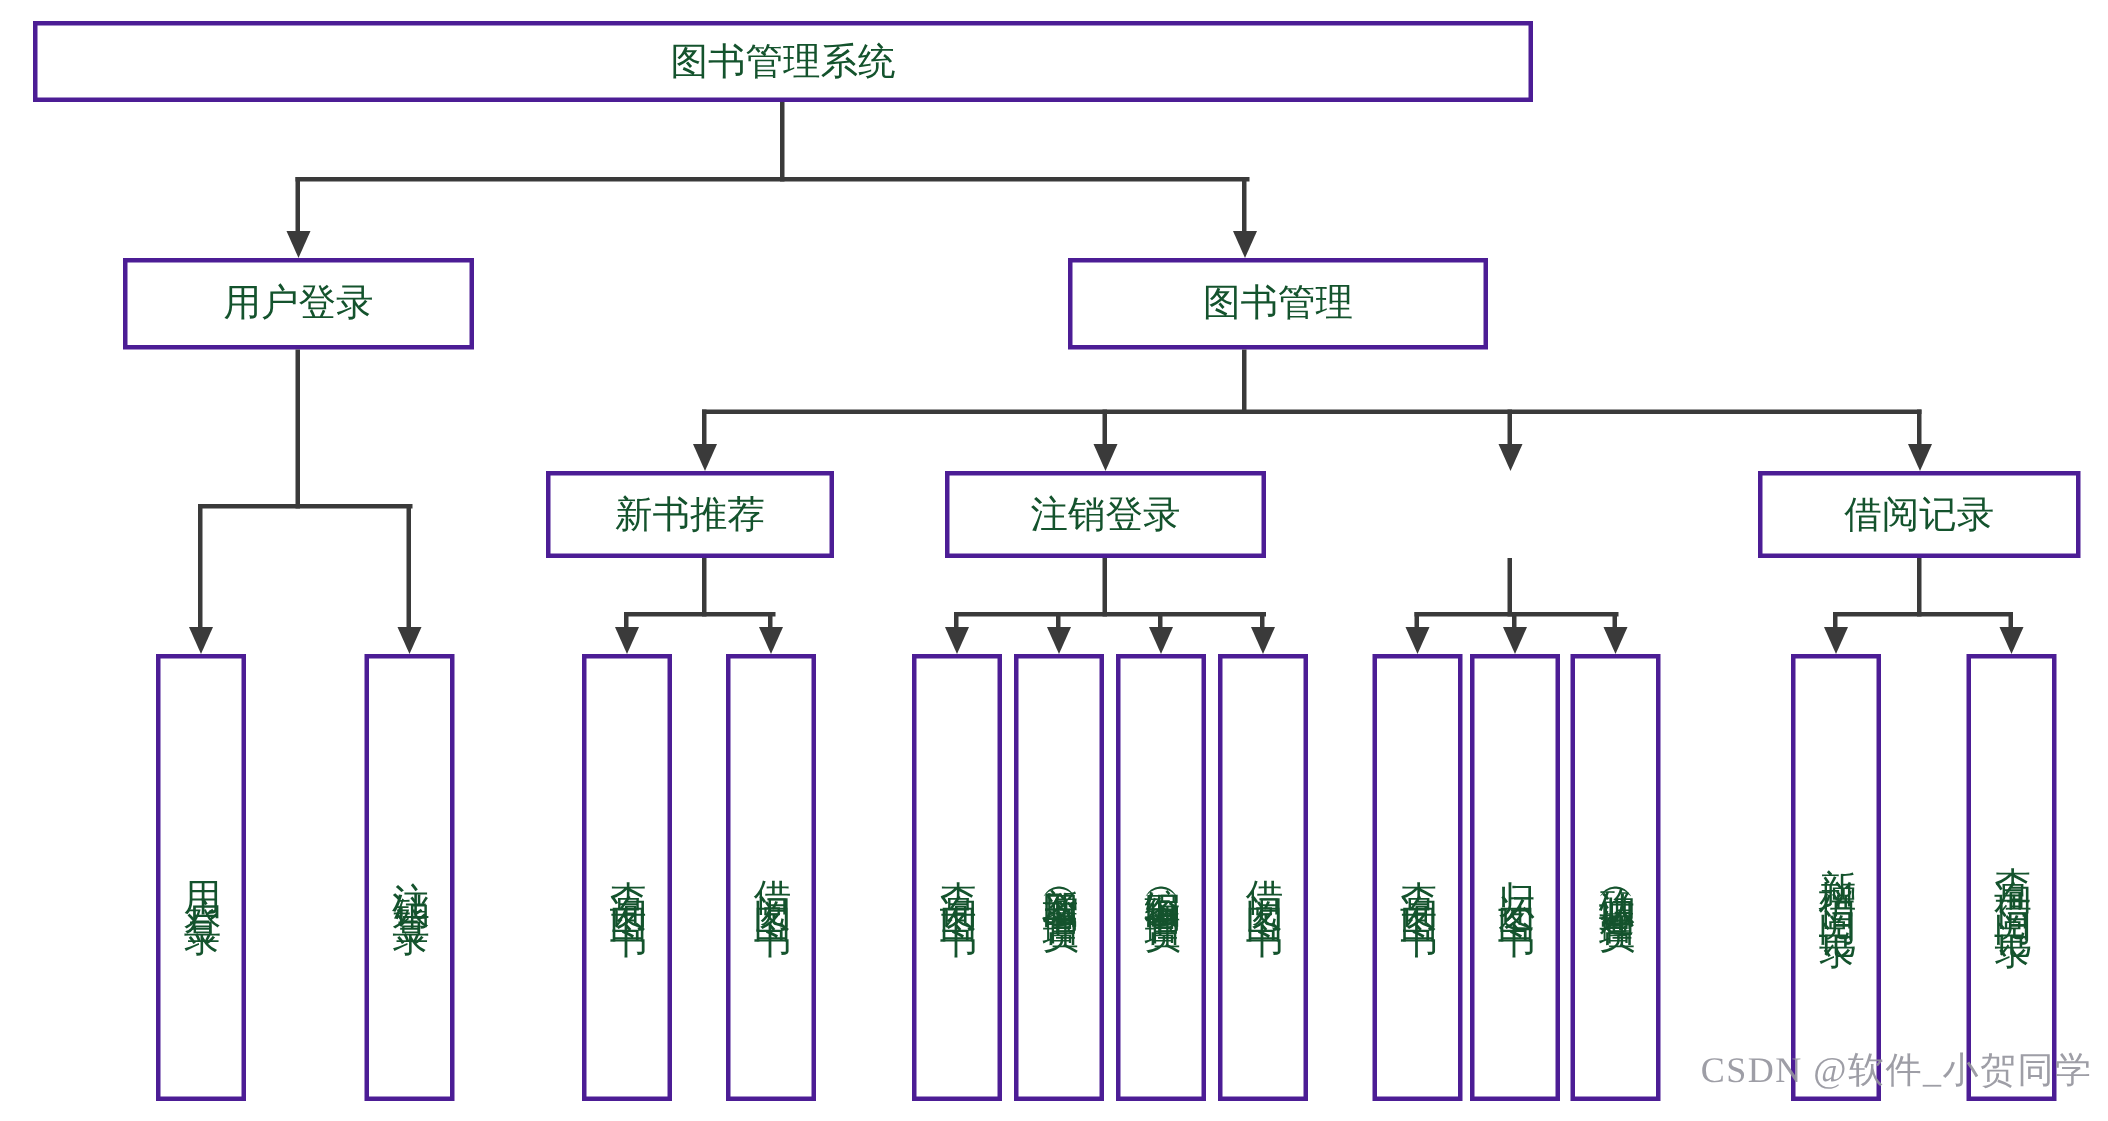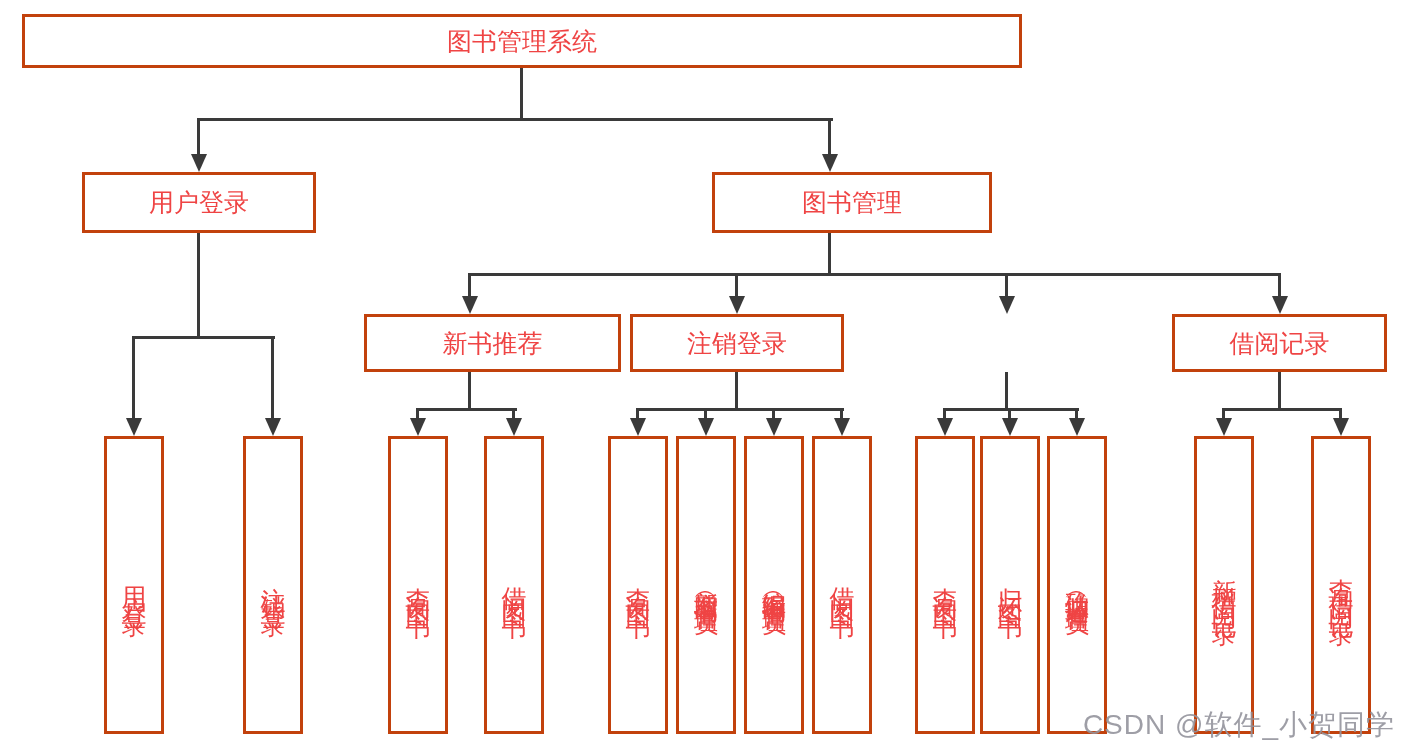--- a/index.html
+++ b/index.html
@@ -2,39 +2,39 @@
 <html><head>
 <meta charset="utf-8">
 <style>
   html,body{margin:0;padding:0;background:#ffffff;}
   #canvas{
     position:relative;width:1405px;height:747px;background:#ffffff;overflow:hidden;
     font-family:"Liberation Sans", sans-serif;color:#333333;
   }
   .box{
     position:absolute;box-sizing:border-box;background:#ffffff;
-    border:3px solid #c2410c;display:flex;align-items:center;justify-content:center;
-    font-size:25px;color:#ef4444;line-height:1;white-space:nowrap;
+    border:3px solid #4c1d95;display:flex;align-items:center;justify-content:center;
+    font-size:25px;color:#14532d;line-height:1;white-space:nowrap;
   }
   .vbox{
     writing-mode:vertical-rl;text-orientation:mixed;
     letter-spacing:9px;font-size:25px;
   }
   .vbox.tight{letter-spacing:3px;font-size:24px;}
   .hline,.vline{position:absolute;background:#3a3a3a;}
   .hline{height:3px;}
   .vline{width:3px;}
   .arrow{
     position:absolute;width:0;height:0;
     border-left:8px solid transparent;border-right:8px solid transparent;
     border-top:18px solid #3a3a3a;
   }
   .watermark{
-    position:absolute;right:10px;bottom:3px;
-    font-size:28px;color:rgba(148,148,156,0.9);letter-spacing:1px;
+    position:absolute;right:10px;bottom:18px;
+    font-size:24px;color:rgba(148,148,156,0.9);letter-spacing:1px;font-family:Liberation Serif, serif;
   }
 </style>
 </head>
 <body>
 
 <div id="canvas">
 
   <div class="box" style="left:22px;top:14px;width:1000px;height:54px">图书管理系统</div>
 
   <div class="vline" style="left:520px;top:68px;height:53px"></div>
@@ -58,21 +58,21 @@
   <div class="hline" style="left:468px;top:273px;width:813px"></div>
   <div class="vline" style="left:468px;top:273px;height:26px"></div>
   <div class="arrow" style="left:462px;top:296px"></div>
   <div class="vline" style="left:735px;top:273px;height:26px"></div>
   <div class="arrow" style="left:729px;top:296px"></div>
   <div class="vline" style="left:1005px;top:273px;height:26px"></div>
   <div class="arrow" style="left:999px;top:296px"></div>
   <div class="vline" style="left:1278px;top:273px;height:26px"></div>
   <div class="arrow" style="left:1272px;top:296px"></div>
 
-  <div class="box" style="left:364px;top:314px;width:257px;height:58px">新书推荐</div>
+  <div class="box" style="left:364px;top:314px;width:192px;height:58px">新书推荐</div>
   <div class="box" style="left:630px;top:314px;width:214px;height:58px">注销登录</div>
   <div class="box" style="left:1172px;top:314px;width:215px;height:58px">借阅记录</div>
 
   <div class="vline" style="left:468px;top:372px;height:39px"></div>
   <div class="hline" style="left:416px;top:408px;width:101px"></div>
   <div class="vline" style="left:416px;top:408px;height:14px"></div>
   <div class="arrow" style="left:410px;top:418px"></div>
   <div class="vline" style="left:512px;top:408px;height:14px"></div>
   <div class="arrow" style="left:506px;top:418px"></div>
 

